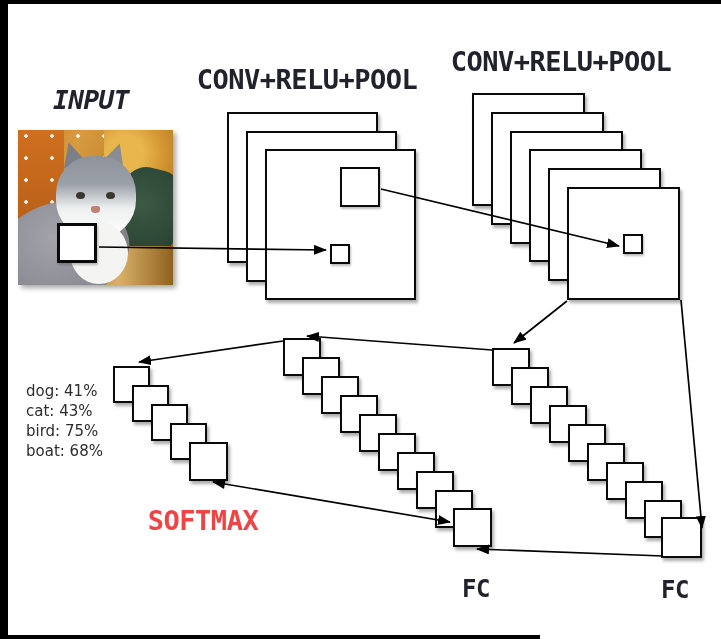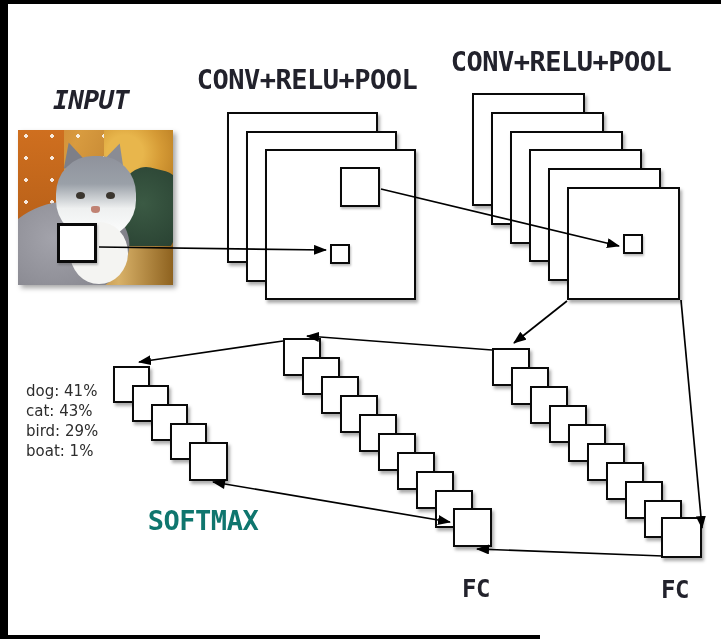--- a/index.html
+++ b/index.html
@@ -119,29 +119,29 @@
       <div class="sq" style="left: 189px; top: 442px; width: 39px; height: 39px;"></div>
       <div class="sq patch" style="left: 57px; top: 223px; width: 40px; height: 40px; border-width: 3px;"></div>
       <div class="sq patch" style="left: 340px; top: 167px; width: 40px; height: 40px; border-width: 2px;"></div>
       <div class="sq patch" style="left: 330px; top: 244px; width: 20px; height: 20px; border-width: 2px;"></div>
       <div class="sq patch" style="left: 623px; top: 234px; width: 20px; height: 20px; border-width: 2px;"></div>
     </div>
 
   <div class="label" style="left: 91px; top: 100px; font-size: 26px; color: rgb(34, 34, 44); font-style: italic;">INPUT</div>
   <div class="label" style="left: 307px; top: 79px; font-size: 27px; color: rgb(34, 34, 44);">CONV+RELU+POOL</div>
   <div class="label" style="left: 561px; top: 61px; font-size: 27px; color: rgb(34, 34, 44);">CONV+RELU+POOL</div>
-  <div class="label" style="left: 203px; top: 520px; font-size: 27px; color: #0f766e;">SOFTMAX</div>
+  <div class="label" style="left: 203px; top: 520px; font-size: 27px; color: #ef4444;">SOFTMAX</div>
   <div class="label" style="left: 476px; top: 589px; font-size: 24px; color: rgb(34, 34, 44);">FC</div>
   <div class="label" style="left: 675px; top: 590px; font-size: 24px; color: rgb(34, 34, 44);">FC</div>
 
   <div class="predictions" id="predictions" style="left: 26px; top: 381px;">
     <div>dog: 41%</div>
     <div>cat: 43%</div>
-    <div>bird: 29%</div>
-    <div>boat: 1%</div>
+    <div>bird: 75%</div>
+    <div>boat: 68%</div>
   </div>
 
   <svg id="arrows-layer" width="721" height="639">
     <defs>
       <marker id="ah-end" markerUnits="userSpaceOnUse" markerWidth="14" markerHeight="11" refX="12" refY="5" orient="auto">
         <path d="M0,0 L13,5 L0,10 Z" fill="#000"></path>
       </marker>
       <marker id="ah-start" markerUnits="userSpaceOnUse" markerWidth="14" markerHeight="11" refX="1" refY="5" orient="auto">
         <path d="M13,0 L0,5 L13,10 Z" fill="#000"></path>
       </marker>

